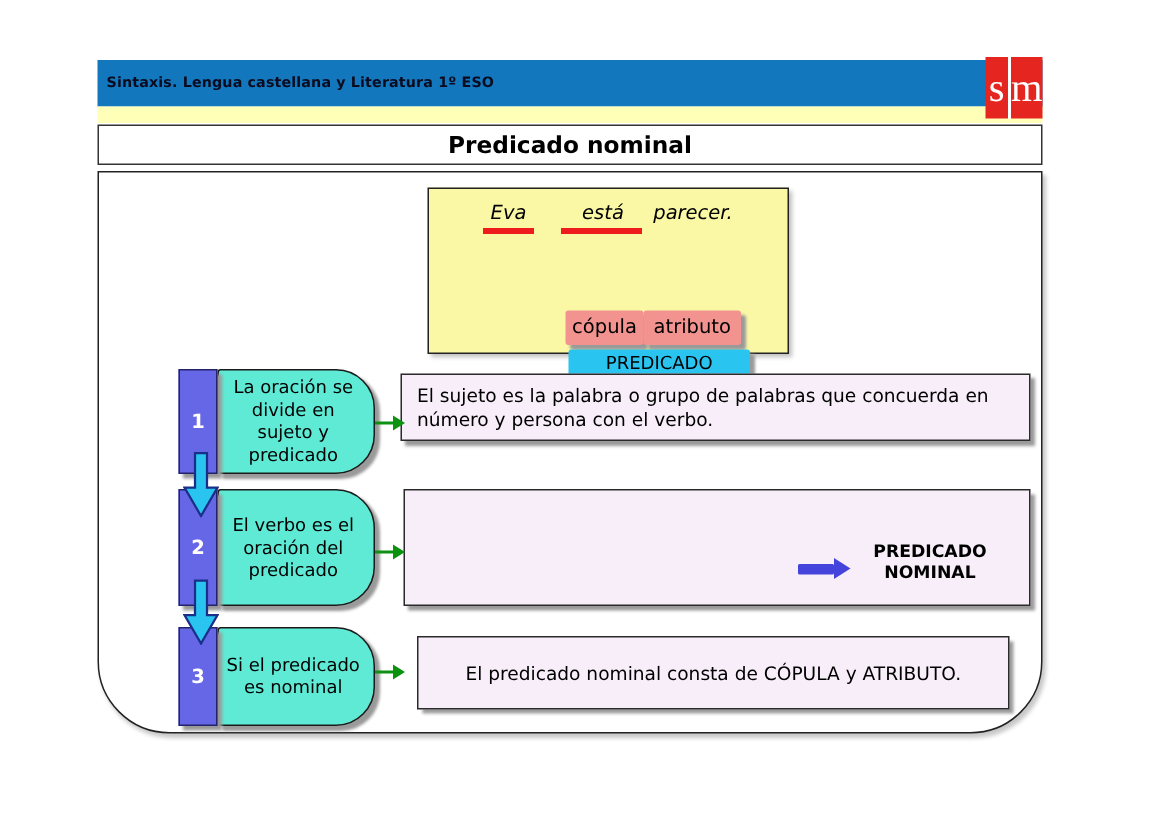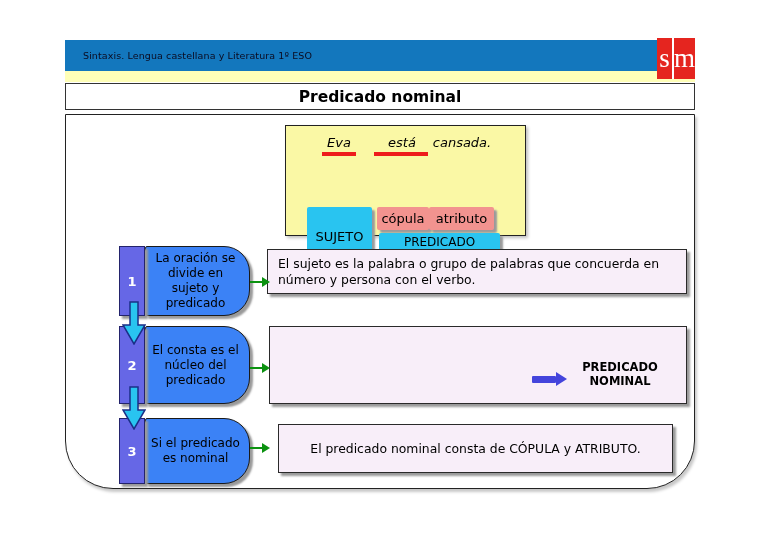--- a/index.html
+++ b/index.html
@@ -2,21 +2,21 @@
 <html><head>
 <meta charset="utf-8">
 <style>
   * { box-sizing: border-box; margin: 0; padding: 0; }
   html, body { width: 768px; height: 543px; background: #ffffff; font-family: "DejaVu Sans", sans-serif; }
   .page { position: relative; width: 768px; height: 543px; background: #ffffff; overflow: hidden; }
   .slide { position: absolute; left: 65px; top: 40px; width: 630px; height: 450px; }
 
   
   .header-bar { position: absolute; left: 0; top: 0; width: 630px; height: 31px; background: #1377BD; display: flex; align-items: center; }
-  .header-title { font-size: 9.5px; font-weight: normal; color: #0b0b20; padding-left: 18px; letter-spacing: .1px; }
+  .header-title { font-size: 9.5px; font-weight: bold; color: #0b0b20; padding-left: 6px; letter-spacing: .1px; }
   .yellow-strip { position: absolute; left: 0; top: 31px; width: 630px; height: 11px; background: #FFFFB8; }
   .sm-logo { position: absolute; left: 592px; top: -2px; width: 38px; height: 41px; display: flex; z-index: 10; }
   .sm-block { background: #E5251F; color: #ffffff; font-family: "Liberation Serif", serif; font-size: 27px; line-height: 1; display: flex; align-items: center; justify-content: center; }
   .sm-s { width: 15px; }
   .sm-gap { width: 2px; background: #ffffff; }
   .sm-m { width: 21px; }
 
   
   .title-box { position: absolute; left: 0; top: 43px; width: 630px; height: 27px; background: #ffffff; border: 1px solid #333; display: flex; align-items: center; justify-content: center; }
   .title-text { font-size: 15.5px; font-weight: bold; color: #000; }
@@ -34,21 +34,21 @@
   .tagbox { position: absolute; display: flex; align-items: center; justify-content: center; text-align: center; color: #000; box-shadow: 3px 3px 2px #9a9a9a; border-radius: 2px; margin-top: 43px; }
   .cyanbox { background: #29C4F0; }
   .salmonbox { background: #F2938F; }
   .sujeto-box { left: 21px; top: 38px; width: 65px; height: 58px; font-size: 13px; }
   .copula-box { left: 91px; top: 38px; width: 52px; height: 23px; font-size: 13px; }
   .atributo-box { left: 143px; top: 38px; width: 65px; height: 23px; font-size: 13px; }
   .prednom-box { left: 93px; top: 64px; width: 121px; height: 32px; font-size: 12px; line-height: 1.2; }
 
   
   .num-box { position: absolute; left: 53px; width: 26px; background: #6667E6; border: 1.5px solid #23236b; color: #fff; font-size: 13px; font-weight: bold; display: flex; align-items: center; justify-content: center; box-shadow: 3px 3px 2px #9a9a9a; z-index: 2; }
-  .step-box { position: absolute; left: 79px; width: 105px; background: #3b82f6; border: 1.5px solid #1a1a1a; border-radius: 2px 26px 26px 2px; display: flex; align-items: center; justify-content: center; text-align: center; font-size: 12px; line-height: 1.25; color: #000; padding: 2px 8px 2px 4px; box-shadow: 3px 3px 2px #9a9a9a; z-index: 1; }
+  .step-box { position: absolute; left: 79px; width: 105px; background: #5eead4; border: 1.5px solid #1a1a1a; border-radius: 2px 26px 26px 2px; display: flex; align-items: center; justify-content: center; text-align: center; font-size: 12px; line-height: 1.25; color: #000; padding: 2px 8px 2px 4px; box-shadow: 3px 3px 2px #9a9a9a; z-index: 1; }
   .row1 { top: 131px; height: 70px; }
   .row2 { top: 211px; height: 78px; }
   .row3 { top: 303px; height: 66px; }
 
   .down-arrow { position: absolute; left: 56px; width: 24px; height: 44px; z-index: 5; }
   .da1 { top: 186px; } .da2 { top: 271px; }
 
   .green-arrow { position: absolute; left: 184px; width: 20px; height: 12px; z-index: 3; }
   .ga1 { top: 161px; } .ga2 { top: 247px; } .ga3 { top: 327px; }
 
@@ -83,43 +83,42 @@
 
     <div class="title-box">
       <span class="title-text">Predicado nominal</span>
     </div>
 
     <div class="content-area">
 
       <div class="example-box">
         <span class="word w1">Eva</span>
         <span class="word w2">está</span>
-        <span class="word w3">cansada.</span>
+        <span class="word w3">parecer.</span>
         <div class="underline u1"></div>
         <div class="underline u2"></div>
-        <div class="tagbox cyanbox sujeto-box">SUJETO</div>
         <div class="tagbox salmonbox copula-box">cópula</div>
         <div class="tagbox salmonbox atributo-box">atributo</div>
         <div class="tagbox cyanbox prednom-box">PREDICADO NOMINAL</div>
       </div>
 
       <div class="num-box row1">1</div>
       <div class="step-box row1">La oración se divide en sujeto y predicado</div>
       <svg class="green-arrow ga1" viewBox="0 0 20 12">
         <line x1="0" y1="6" x2="13" y2="6" stroke="#0B9210" stroke-width="2"></line>
         <polygon points="12,1 20,6 12,11" fill="#0B9210"></polygon>
       </svg>
       <div class="note-box note1">El sujeto es la palabra o grupo de palabras que concuerda en número y persona con el verbo.</div>
 
       <svg class="down-arrow da1" viewBox="0 0 24 44">
         <polygon points="8,1 16,1 16,24 23,24 12,43 1,24 8,24" fill="#29C4F0" stroke="#1a2f88" stroke-width="1.5"></polygon>
       </svg>
 
       <div class="num-box row2">2</div>
-      <div class="step-box row2">El consta es el núcleo del predicado</div>
+      <div class="step-box row2">El verbo es el oración del predicado</div>
       <svg class="green-arrow ga2" viewBox="0 0 20 12">
         <line x1="0" y1="6" x2="13" y2="6" stroke="#0B9210" stroke-width="2"></line>
         <polygon points="12,1 20,6 12,11" fill="#0B9210"></polygon>
       </svg>
       <div class="note-box note2">
         <span class="implies-arrow">
           <span class="implies-shaft"></span>
             <span class="implies-head"></span>
         </span>
         <span class="note2-result">PREDICADO NOMINAL</span>

